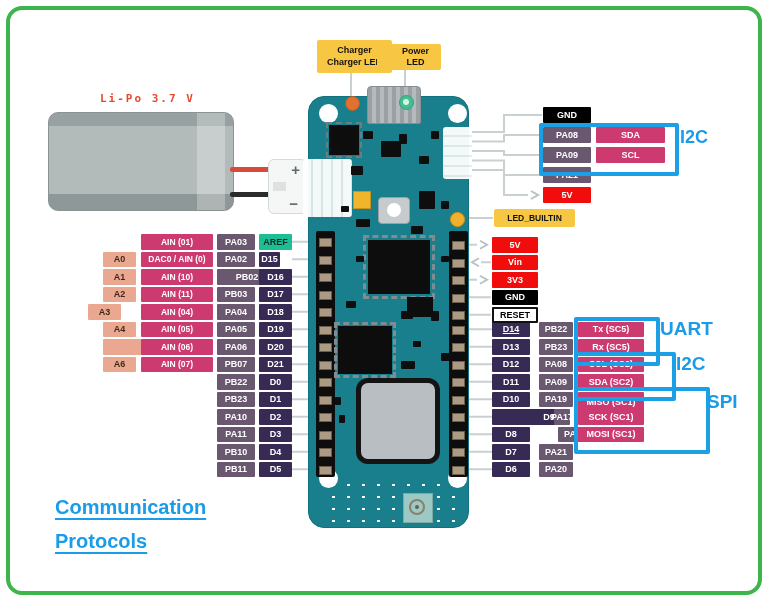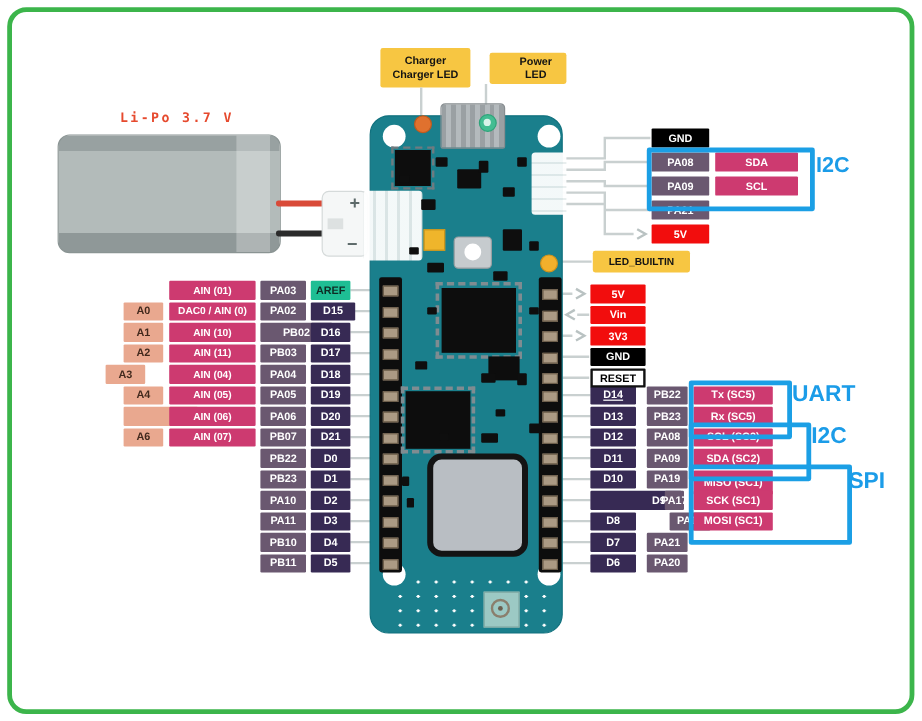--- a/index.html
+++ b/index.html
@@ -24,21 +24,21 @@
              border:1px solid #d5dada;border-radius:6px;}
   #batt-conn .plus{position:absolute;right:6px;top:1px;font-size:15px;font-weight:bold;color:#5d6a6a;}
   #batt-conn .minus{position:absolute;right:8px;bottom:1px;font-size:15px;font-weight:bold;color:#5d6a6a;}
   #batt-conn .notch{position:absolute;left:4px;top:22px;width:13px;height:9px;background:#dde1e1;}
 
   
   .callout{position:absolute;background:#f7c642;color:#131313;font-weight:bold;font-size:9px;
            display:flex;align-items:center;justify-content:center;text-align:center;
            border-radius:2px;padding:2px 3px;box-sizing:border-box;line-height:1.25;}
   #co-charger{left:317px;top:40px;width:75px;height:33px;}
-  #co-power{left:408px;top:44px;width:64px;height:26px;padding-left:16px;}
+  #co-power{left:377px;top:44px;width:64px;height:26px;padding-left:16px;}
   #co-builtin{left:494px;top:209px;width:81px;height:18px;font-size:8.5px;}
 
   
   #board{position:absolute;left:308px;top:96px;width:161px;height:432px;background:#1a7f8c;
          border-radius:16px;border:1px solid #11717e;box-sizing:border-box;}
   .hole{position:absolute;width:19px;height:19px;border-radius:50%;background:#ffffff;}
   #usb{position:absolute;left:58px;top:-11px;width:52px;height:36px;border-radius:4px 4px 2px 2px;
        background:repeating-linear-gradient(90deg,#9aa0a3 0 4px,#b4babd 4px 8px);
        border:1px solid #878d90;}
   .led{position:absolute;width:13px;height:13px;border-radius:50%;}
@@ -196,21 +196,21 @@
       <div class="smd" style="left: 30px; top: 318px; width: 6px; height: 8px;"></div>
     </div>
 
   <div id="cells">
       <div class="pin-cell cell-ain" style="left: 141px; top: 234px; width: 72px; height: 15.5px;">AIN (01)</div>
       <div class="pin-cell cell-pa" style="left: 217px; top: 234px; width: 38px; height: 15.5px;">PA03</div>
       <div class="pin-cell cell-aref" style="left: 259px; top: 234px; width: 33px; height: 15.5px;">AREF</div>
       <div class="pin-cell cell-a" style="left: 103px; top: 251.5px; width: 33px; height: 15.5px;">A0</div>
       <div class="pin-cell cell-ain" style="left: 141px; top: 251.5px; width: 72px; height: 15.5px;">DAC0 / AIN (0)</div>
       <div class="pin-cell cell-pa" style="left: 217px; top: 251.5px; width: 38px; height: 15.5px;">PA02</div>
-      <div class="pin-cell cell-d" style="left: 259px; top: 251.5px; width: 37px; height: 15.5px;">D15</div>
+      <div class="pin-cell cell-d" style="left: 259px; top: 251.5px; width: 21px; height: 15.5px;">D15</div>
       <div class="pin-cell cell-a" style="left: 103px; top: 269px; width: 33px; height: 15.5px;">A1</div>
       <div class="pin-cell cell-ain" style="left: 141px; top: 269px; width: 72px; height: 15.5px;">AIN (10)</div>
       <div class="pin-cell cell-pa" style="left: 217px; top: 269px; width: 60px; height: 15.5px;">PB02</div>
       <div class="pin-cell cell-d" style="left: 259px; top: 269px; width: 33px; height: 15.5px;">D16</div>
       <div class="pin-cell cell-a" style="left: 103px; top: 286.5px; width: 33px; height: 15.5px;">A2</div>
       <div class="pin-cell cell-ain" style="left: 141px; top: 286.5px; width: 72px; height: 15.5px;">AIN (11)</div>
       <div class="pin-cell cell-pa" style="left: 217px; top: 286.5px; width: 38px; height: 15.5px;">PB03</div>
       <div class="pin-cell cell-d" style="left: 259px; top: 286.5px; width: 33px; height: 15.5px;">D17</div>
       <div class="pin-cell cell-a" style="left: 88px; top: 304px; width: 33px; height: 15.5px;">A3</div>
       <div class="pin-cell cell-ain" style="left: 141px; top: 304px; width: 72px; height: 15.5px;">AIN (04)</div>
@@ -283,13 +283,14 @@
   <div id="i2c-top-label" class="proto-label">I2C</div>
   <div id="proto-layer">
       <div class="blue-box" style="left: 574px; top: 317px; width: 78px; height: 41px;"></div>
       <div class="proto-label" style="left: 660px; top: 318px;">UART</div>
       <div class="blue-box" style="left: 574px; top: 352px; width: 94px; height: 41px;"></div>
       <div class="proto-label" style="left: 676px; top: 353px;">I2C</div>
       <div class="blue-box" style="left: 574px; top: 387px; width: 128px; height: 58.5px;"></div>
       <div class="proto-label" style="left: 707px; top: 391px;">SPI</div>
     </div>
 
+  <div id="heading">Communication Protocols</div>
 </div>
 
 </body></html>

